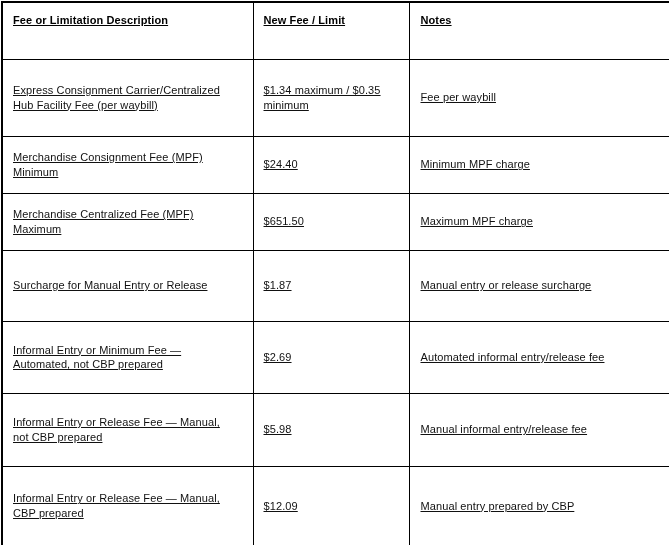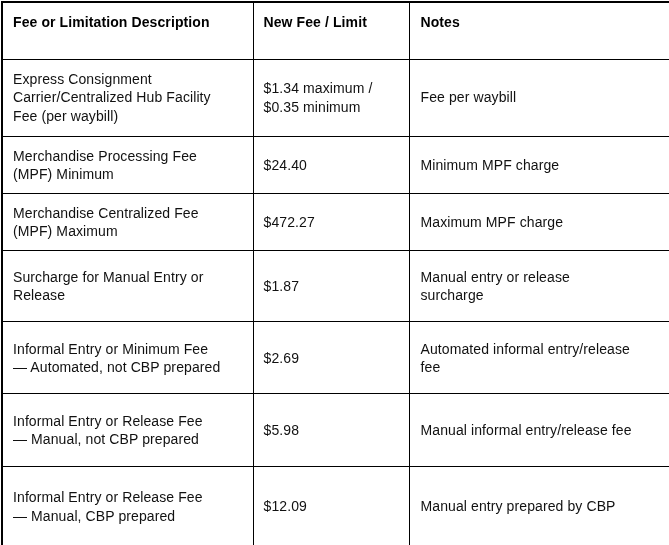--- a/index.html
+++ b/index.html
@@ -21,25 +21,26 @@
     color: #111111;
     background: #ffffff;
   }
   table.fee-table {
     border: 2px solid #000000;
   }
   table.fee-table th,
   table.fee-table td {
     border: 1px solid #000000;
     text-align: left;
-    font-size: 14px;
+    font-size: 11px;
     line-height: 1.3;
     letter-spacing: 0.1px;
     background: #ffffff;
     overflow: hidden;
+    text-decoration: underline;
   }
   
   table.fee-table thead th {
     font-weight: 700;
     vertical-align: top;
     color: #000000;
   }
   
   table.fee-table tbody td {
     font-weight: 400;
@@ -79,27 +80,27 @@
       <th>Notes</th>
     </tr>
   </thead>
   <tbody>
     <tr>
       <td>Express Consignment Carrier/Centralized Hub Facility Fee (per waybill)</td>
       <td>$1.34 maximum / $0.35 minimum</td>
       <td>Fee per waybill</td>
     </tr>
     <tr>
-      <td>Merchandise Processing Fee (MPF) Minimum</td>
+      <td>Merchandise Consignment Fee (MPF) Minimum</td>
       <td>$24.40</td>
       <td>Minimum MPF charge</td>
     </tr>
     <tr>
       <td>Merchandise Centralized Fee (MPF) Maximum</td>
-      <td>$472.27</td>
+      <td>$651.50</td>
       <td>Maximum MPF charge</td>
     </tr>
     <tr>
       <td>Surcharge for Manual Entry or Release</td>
       <td>$1.87</td>
       <td>Manual entry or release surcharge</td>
     </tr>
     <tr>
       <td>Informal Entry or Minimum Fee — Automated, not CBP prepared</td>
       <td>$2.69</td>

